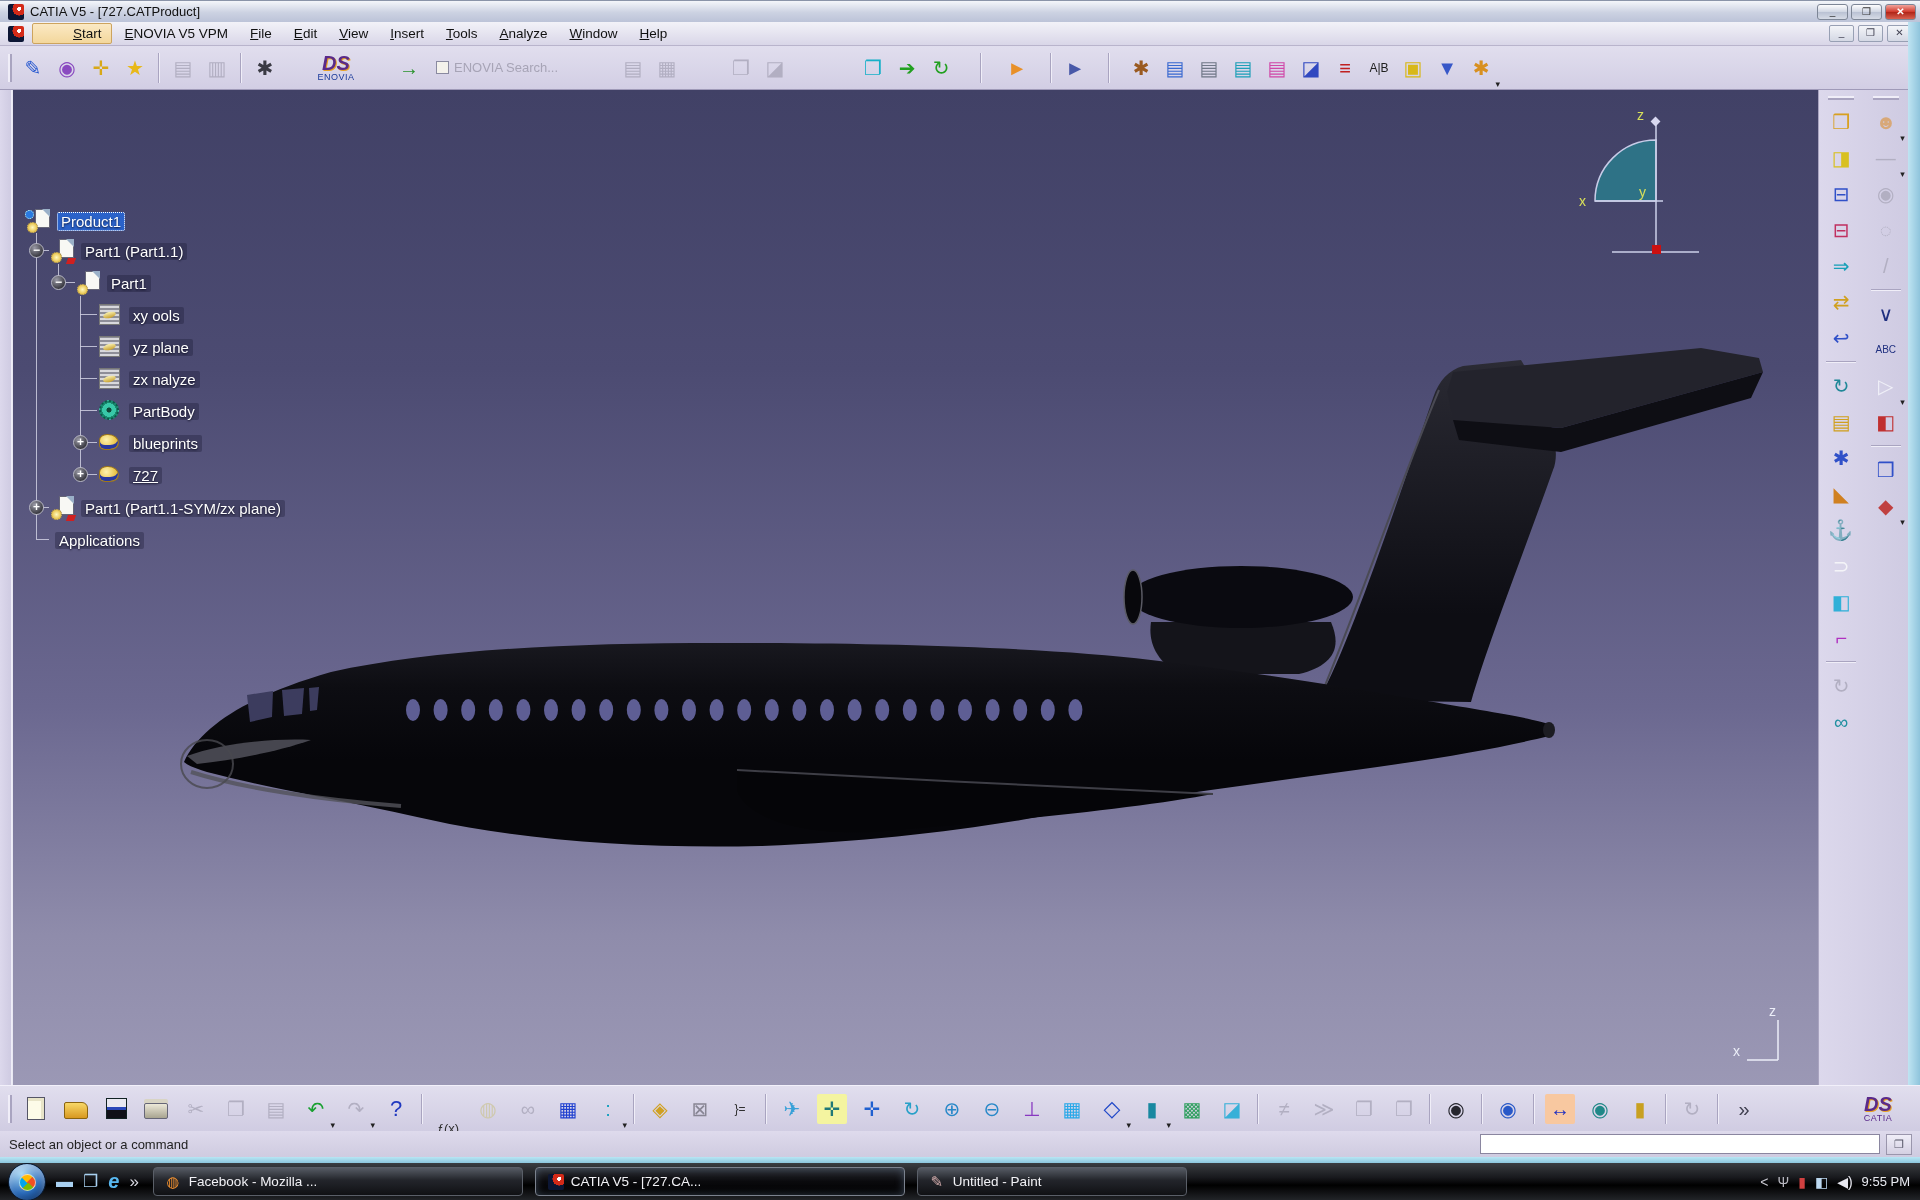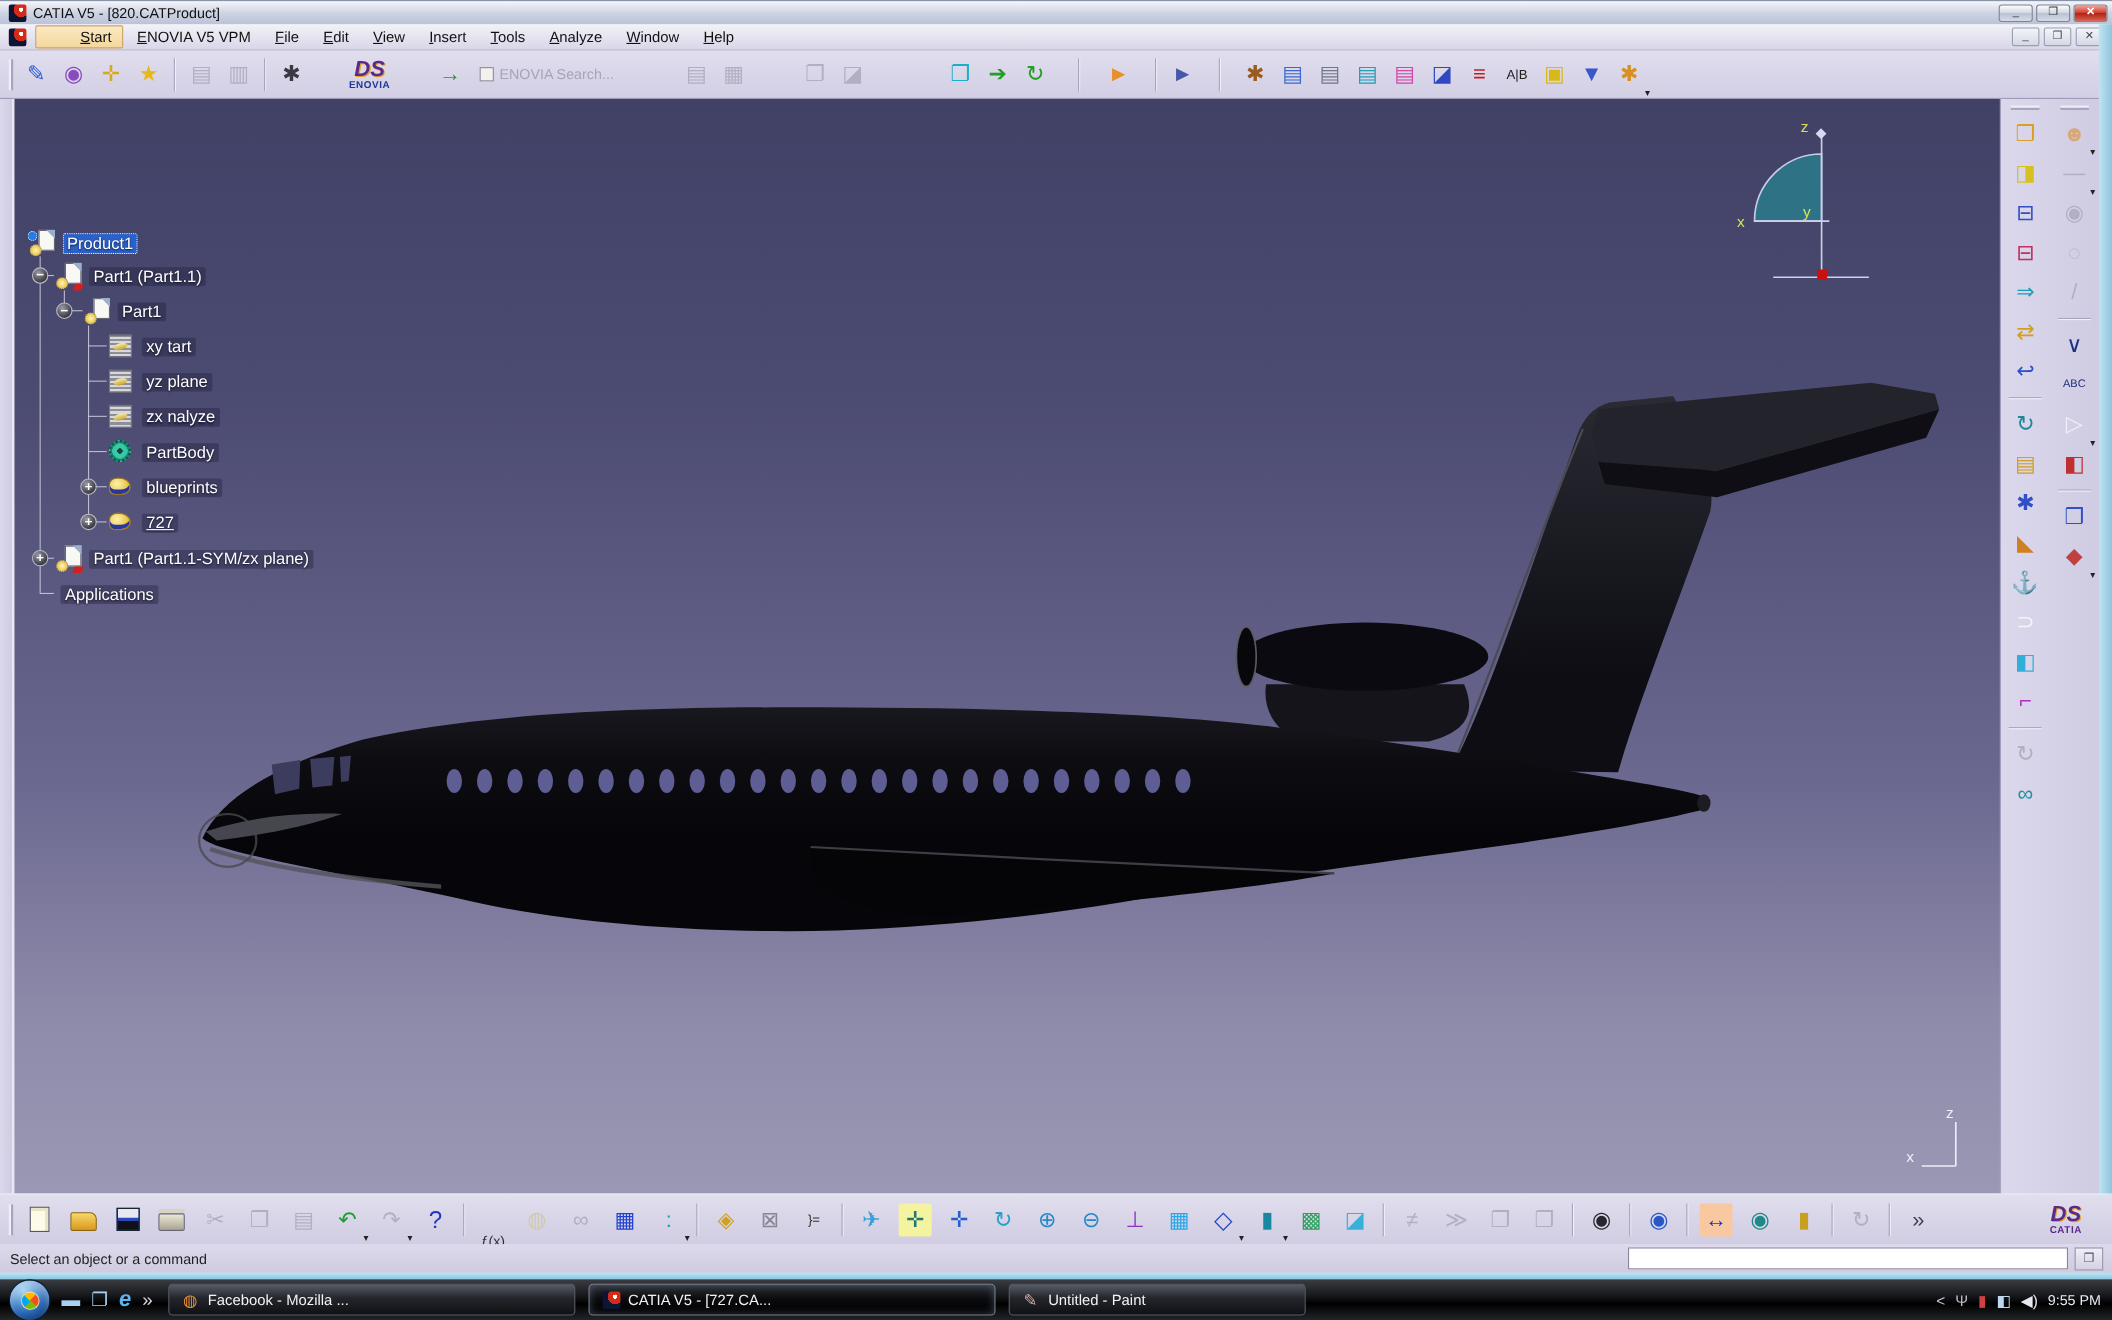--- a/index.html
+++ b/index.html
@@ -40,21 +40,21 @@
   .tb-icon span{font-size:20px;line-height:1;}
   .tb-icon.disabled span{color:#b2afc2 !important;}
   .tb-sep{width:2px;height:30px;margin:0 6px;border-left:1px solid #a9a4c0;
     border-right:1px solid #f0eef8;}
   .tb-handle{width:4px;height:28px;margin:0 4px 0 8px;border-left:2px solid #f0eef8;
     border-right:2px solid #a9a4c0;}
   .drop-arrow{position:absolute;right:-4px;bottom:-6px;font-size:9px;color:#222;}
   .ds-logo{display:flex;flex-direction:column;align-items:center;width:56px;}
   .ds-logo .ds{font-size:20px;font-weight:bold;font-style:italic;color:#5a2a8a;
     text-shadow:1px 1px 0 #e8a020;line-height:18px;}
-  .ds-logo .nm{font-size:9px;font-weight:bold;color:#1a3a9a;letter-spacing:.5px;text-align:right;}
+  .ds-logo .nm{font-size:9px;font-weight:normal;color:#1a3a9a;letter-spacing:.5px;text-align:right;}
   .env-search{display:flex;align-items:center;margin-left:10px;}
   .env-search .cb{width:13px;height:13px;border:1px solid #8a8aa0;background:#f4f2ec;margin-right:5px;}
   .env-search .lbl{font-size:13px;color:#a7a4b6;}
 
   
   .viewport{position:absolute;left:12px;top:90px;width:1810px;height:995px;
     background:linear-gradient(#414166,#4c4b72 28%,#6b6890 62%,#8f8cab 85%,#9b98b5);
     border-left:1px solid #e8e8f2;overflow:hidden;}
   .vp-svg{position:absolute;left:0;top:0;}
 
@@ -156,21 +156,21 @@
     justify-content:center;font-size:15px;flex:0 0 auto;}
   .tray{margin-left:auto;display:flex;align-items:center;gap:9px;margin-right:10px;
     color:#e8eaf0;font-size:13px;}
   .tray .ti{font-size:14px;}
 </style>
 </head>
 <body>
 
 <div class="titlebar">
   <div class="catia-swoosh"></div>
-  <span>CATIA V5 - [820.CATProduct]</span>
+  <span>CATIA V5 - [727.CATProduct]</span>
   <div class="win-btns">
     <div class="win-btn">_</div>
     <div class="win-btn">❐</div>
     <div class="win-btn close">✕</div>
   </div>
 </div>
 
 <div class="menubar">
   <div class="catia-swoosh"></div>
   <div id="menu-items" style="display:flex;align-items:center;">
@@ -432,21 +432,21 @@
           <div class="ti-doc"></div>
           <div class="ti-gear-y"></div>
         </div>
         <span class="tlabel">Part1</span>
       </div>
       <div class="tline" style="left: 67px; top: 224px; width: 17px; height: 1px;"></div>
       <div class="trow" style="left: 84px; top: 211px;">
         <div class="ticon">
           <div class="ti-plane"></div>
         </div>
-        <span class="tlabel">xy tart</span>
+        <span class="tlabel">xy ools</span>
       </div>
       <div class="tline" style="left: 67px; top: 256px; width: 17px; height: 1px;"></div>
       <div class="trow" style="left: 84px; top: 243px;">
         <div class="ticon">
           <div class="ti-plane"></div>
         </div>
         <span class="tlabel">yz plane</span>
       </div>
       <div class="tline" style="left: 67px; top: 288px; width: 17px; height: 1px;"></div>
       <div class="trow" style="left: 84px; top: 275px;">

